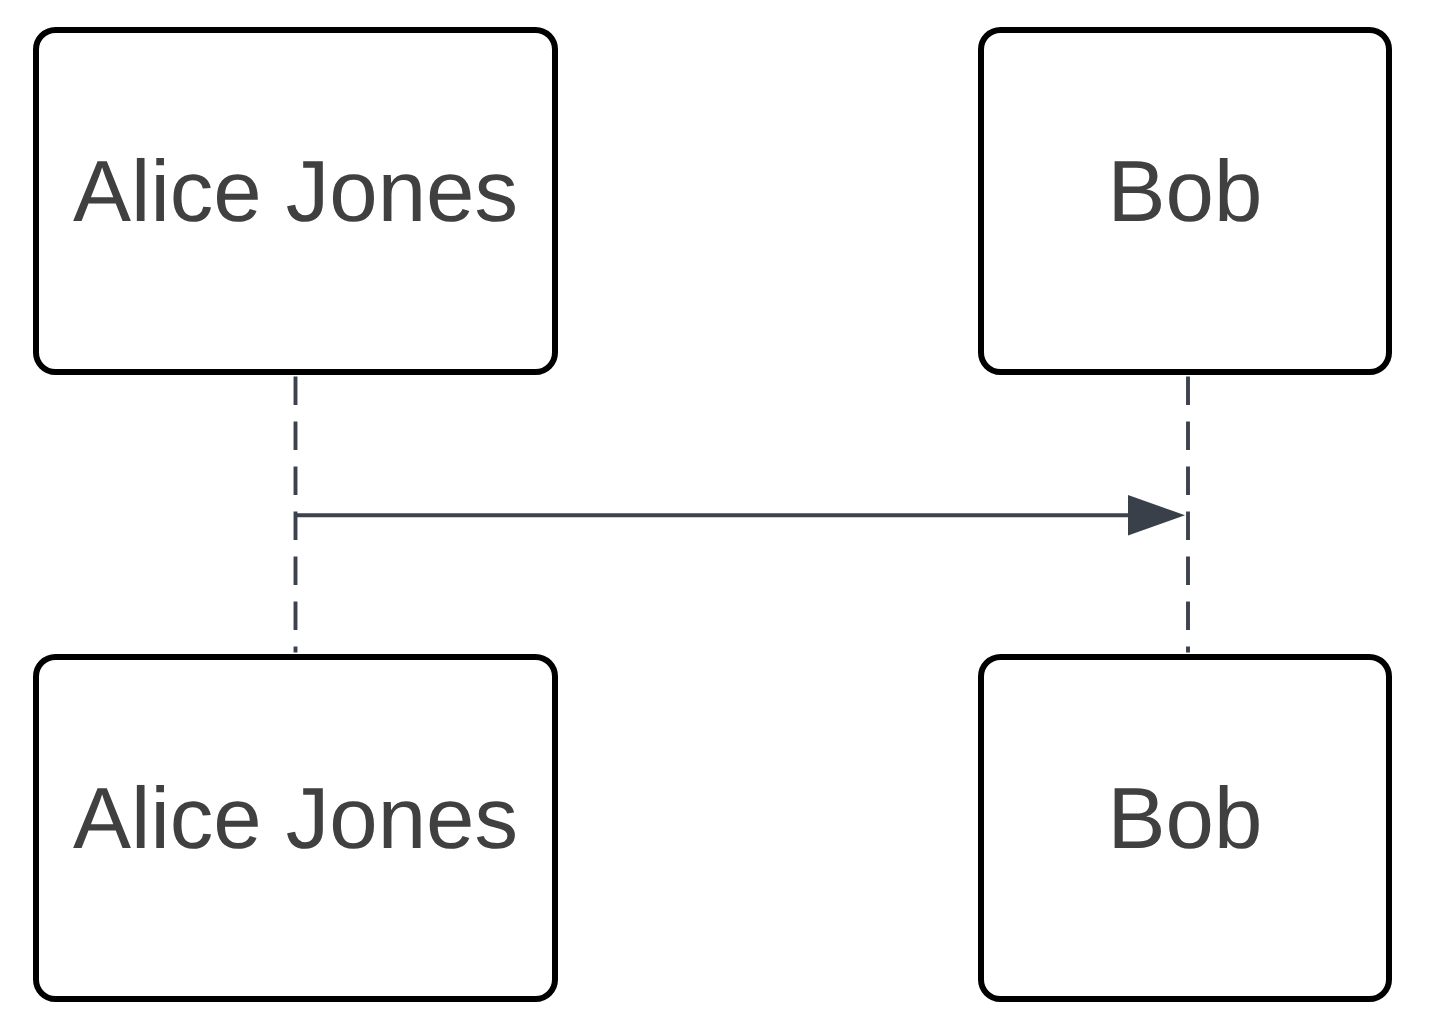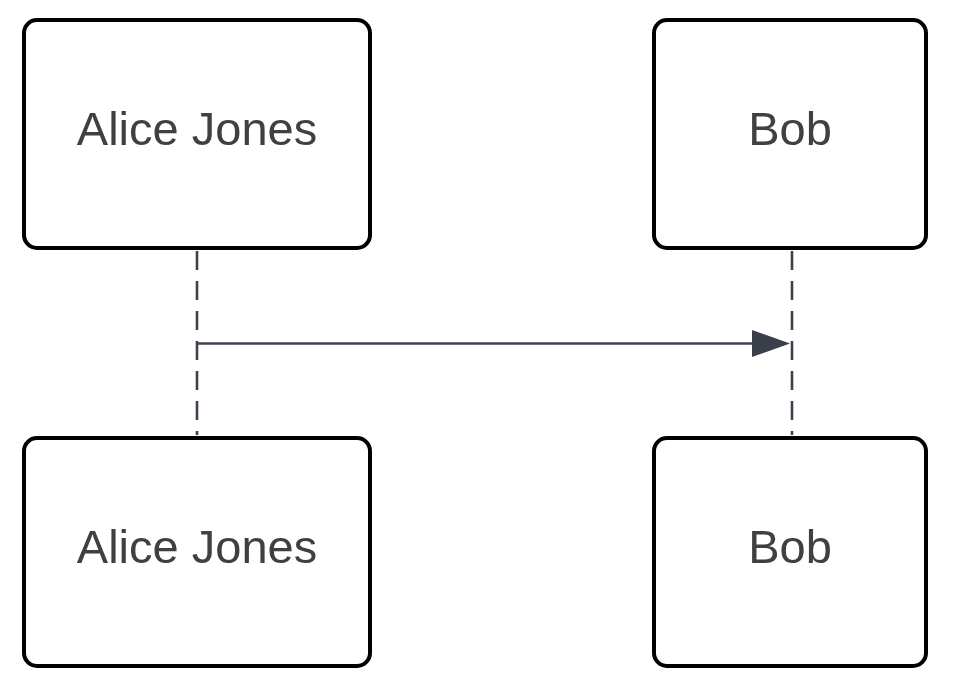--- a/index.html
+++ b/index.html
@@ -21,21 +21,21 @@
   .actor-box{
     position:absolute;
     box-sizing:border-box;
     background:var(--box-fill);
     border:4px solid var(--box-border);
     border-radius:15px;
     display:flex;align-items:center;justify-content:center;
   }
   .actor-box .actor-label{
     color:var(--text);
-    font-size:47px;
+    font-size:58px;
     line-height:1;
     white-space:nowrap;
     transform:translateY(-6px);
   }
   .box-alice-top   {left:22px; top:18px;  width:350px;height:232px;}
   .box-bob-top     {left:652px;top:18px;  width:276px;height:232px;}
   .box-alice-bottom{left:22px; top:436px; width:350px;height:232px;}
   .box-bob-bottom  {left:652px;top:436px; width:276px;height:232px;}
   svg.links{position:absolute;left:0;top:0;pointer-events:none;}
   .lifeline{stroke:var(--line);stroke-width:2.6;stroke-dasharray:19 11;fill:none;}

